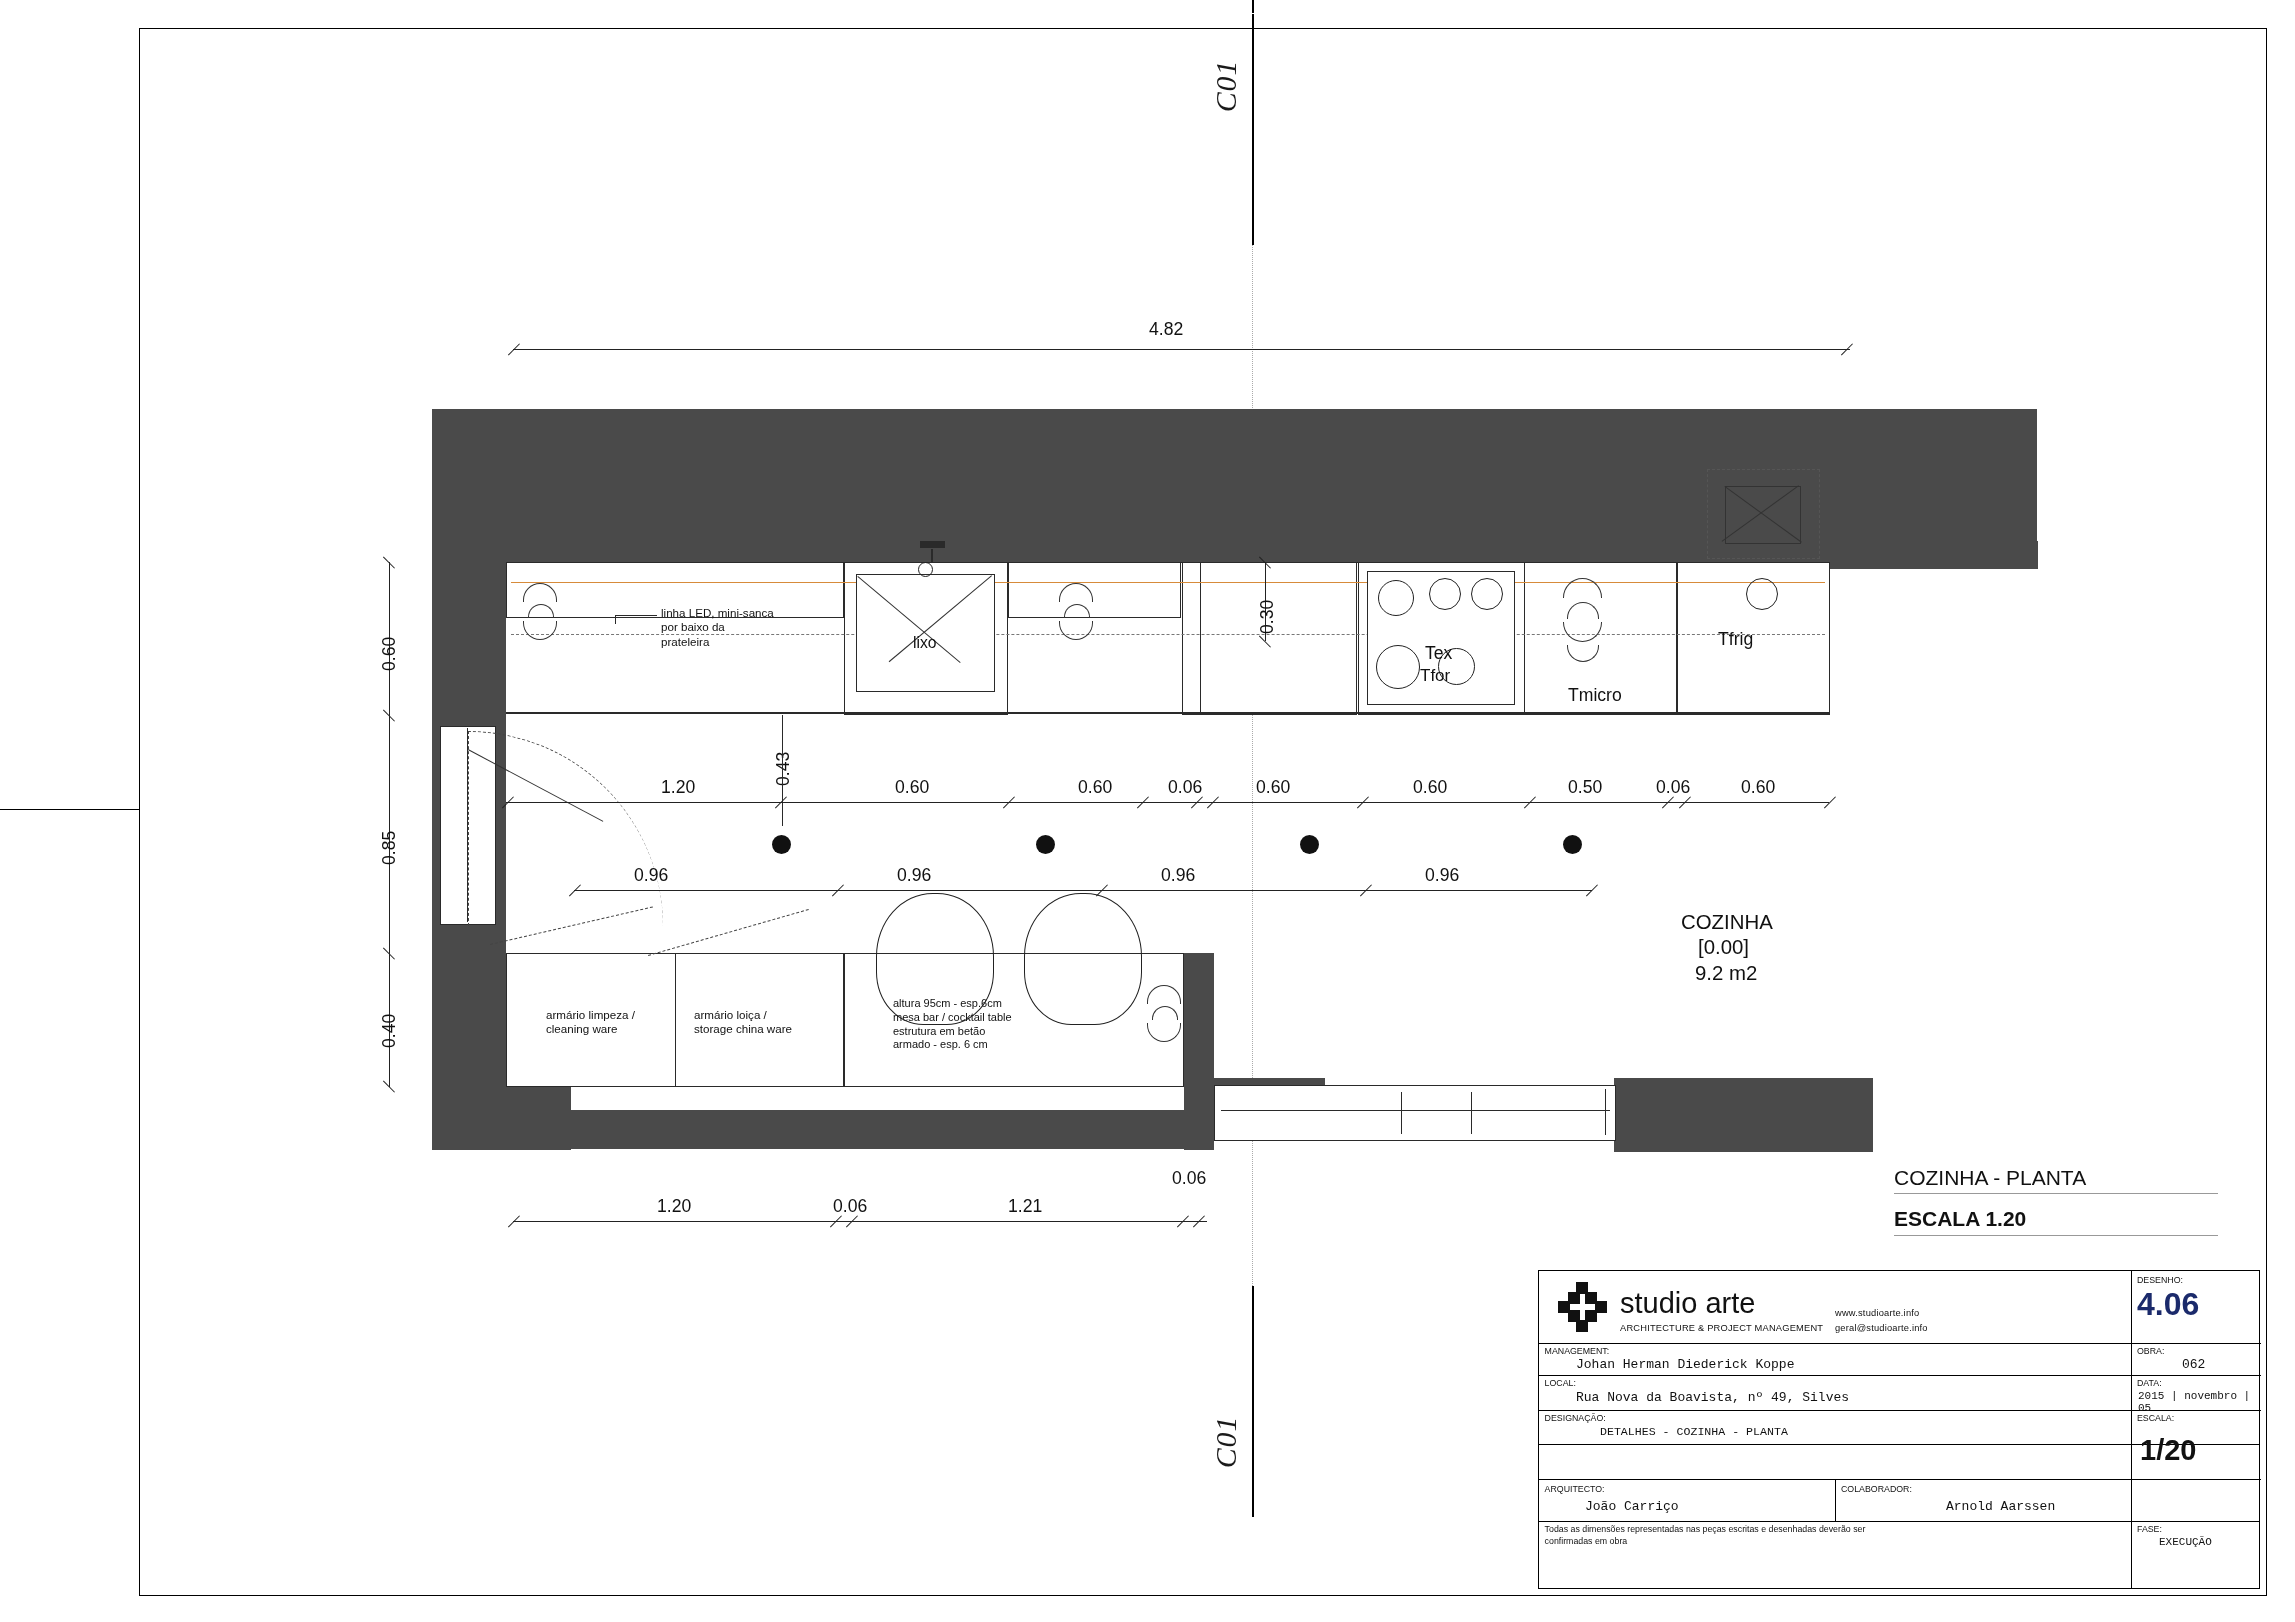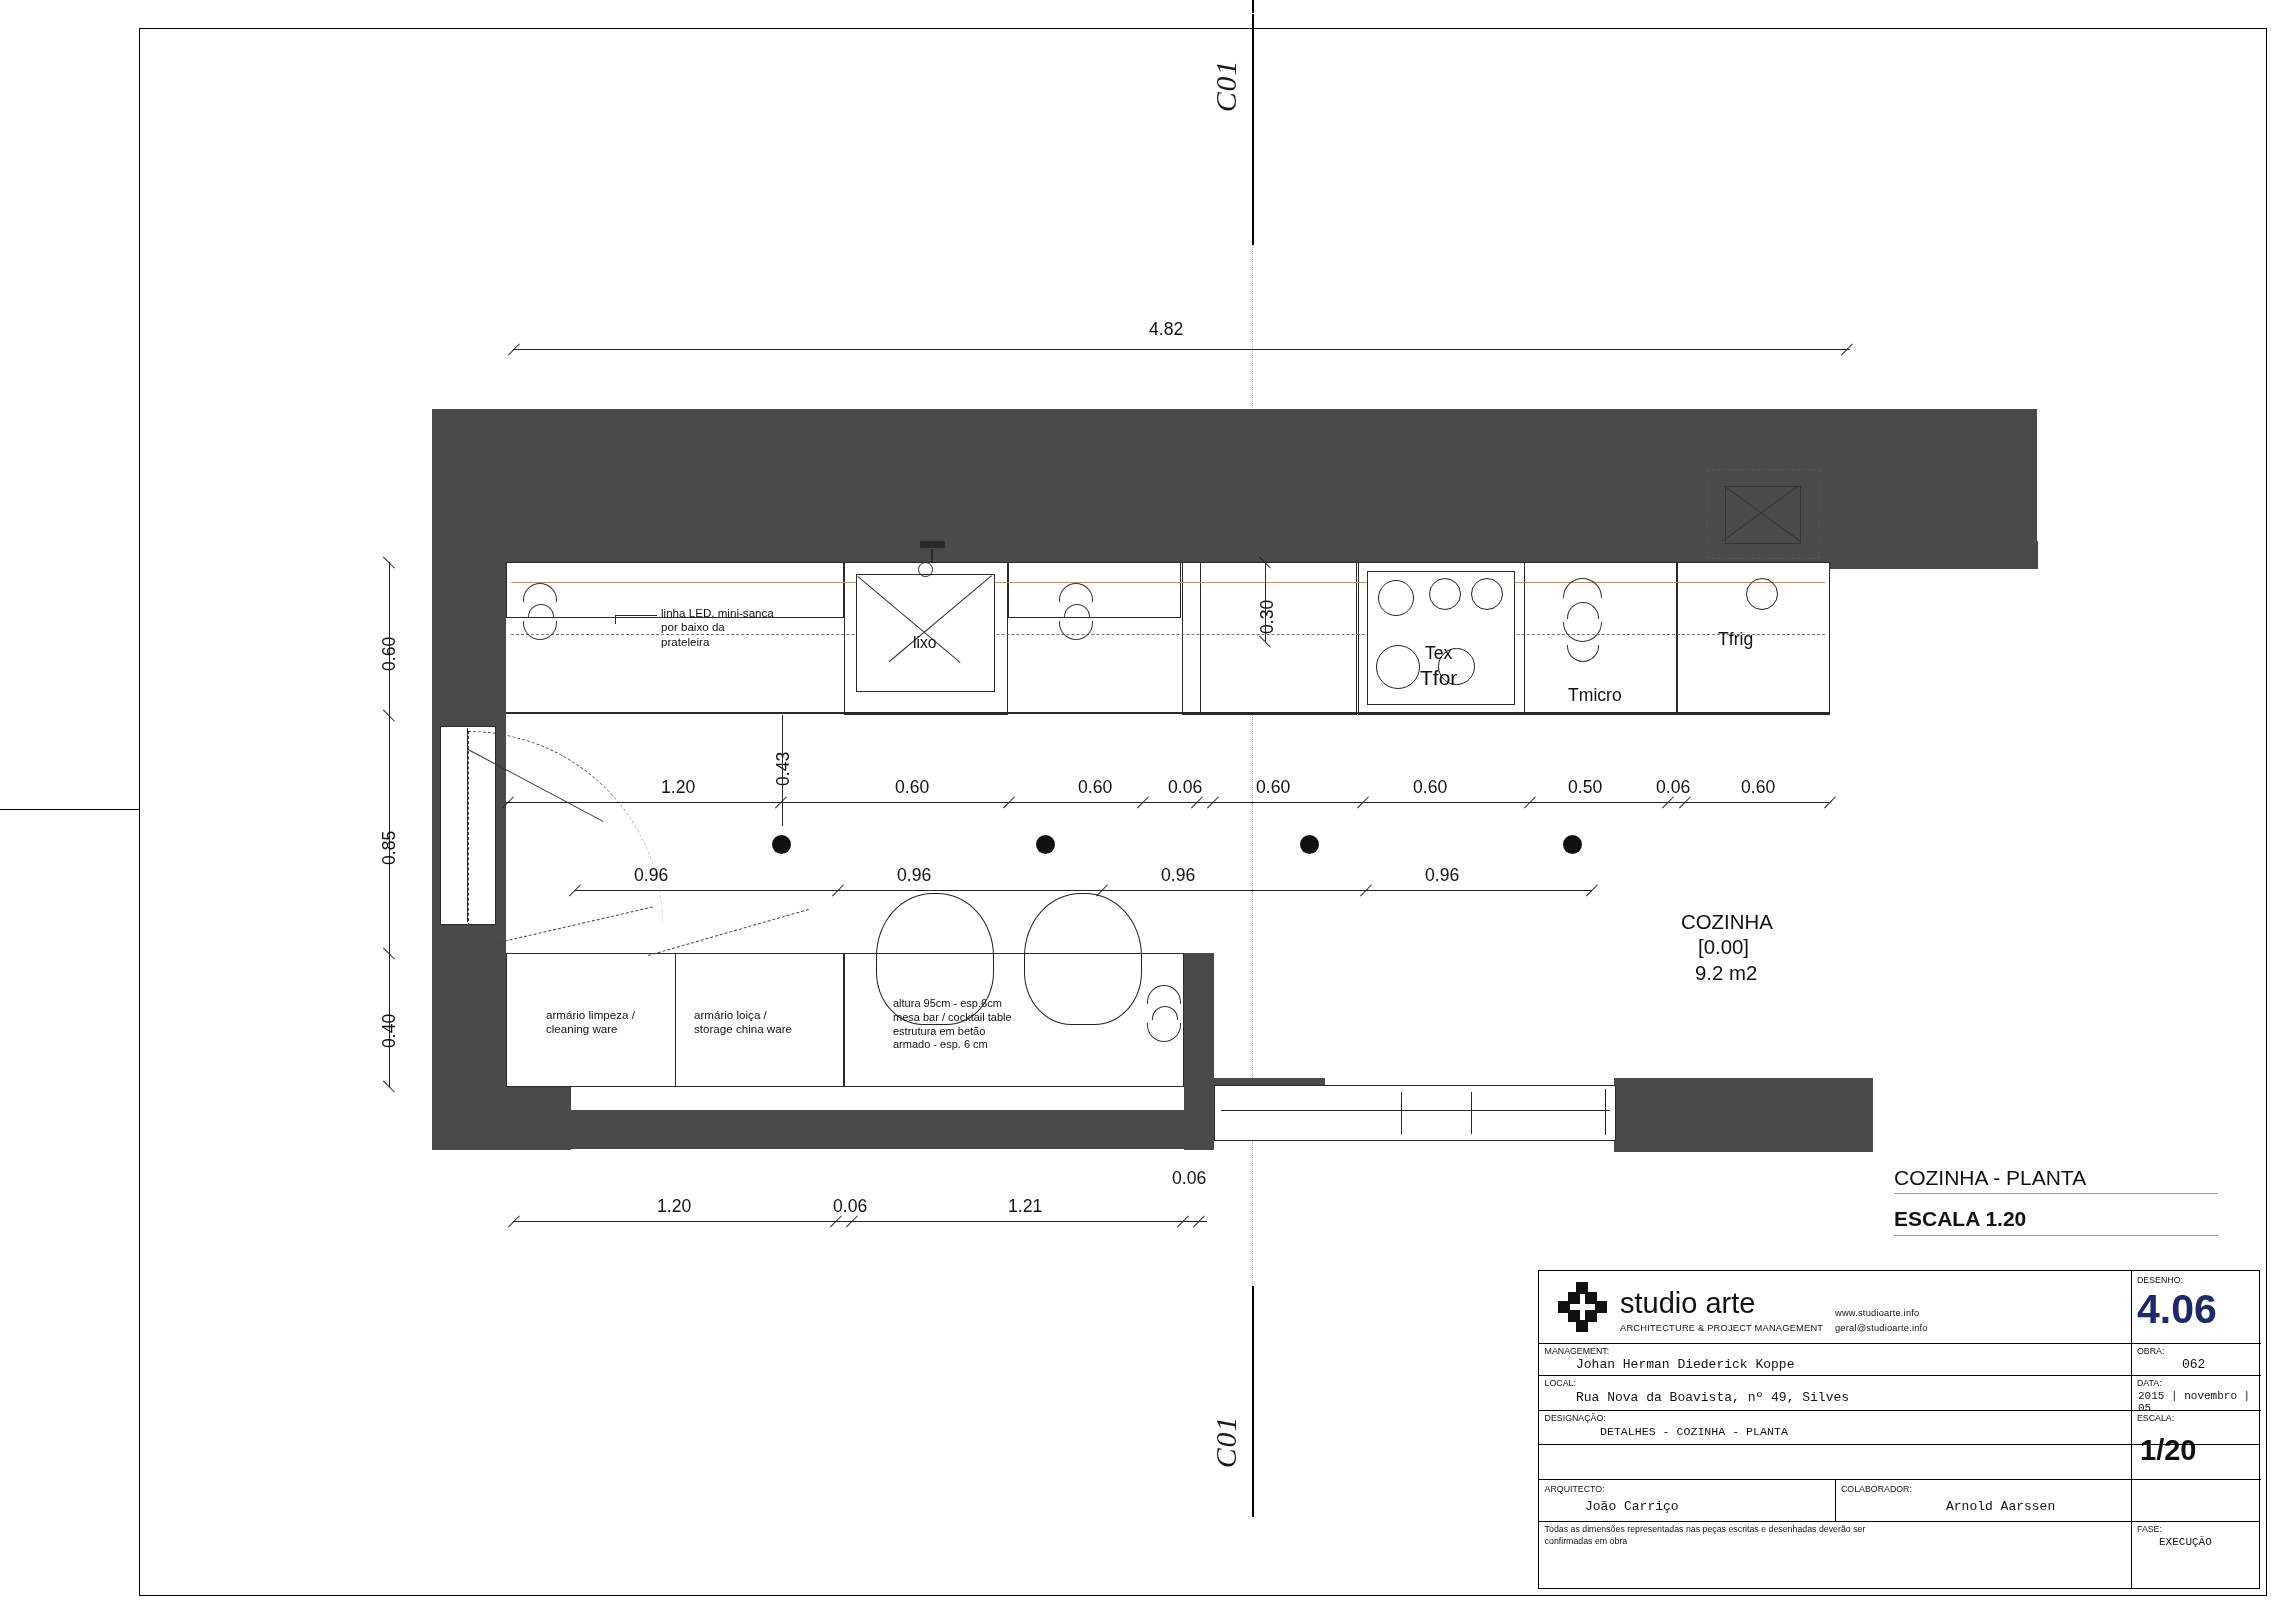--- a/index.html
+++ b/index.html
@@ -42,21 +42,21 @@
   .dot{position:absolute;width:19.4px;height:19.4px;border-radius:50%;background:#111;}
   
   .circ{position:absolute;border:1.4px solid #222;border-radius:50%;box-sizing:border-box;}
   .arcset{position:absolute;}
   
   .tb{position:absolute;left:1538px;top:1270px;width:722px;height:319px;border:1.4px solid #000;box-sizing:border-box;background:#fff;}
   .tb .row{position:absolute;left:0;right:0;border-top:0.9px solid #000;}
   .tb .col{position:absolute;top:0;bottom:0;border-left:0.9px solid #000;}
   .tb-sm{position:absolute;font-size:8.8px;color:#111;}
   .tb-md{position:absolute;font-size:13px;color:#111;font-family:"Liberation Mono",monospace;}
-  .tb-big{position:absolute;font-size:41px;color:#1b2a6b;font-weight:bold;font-family:"Liberation Sans",sans-serif;}
+  .tb-big{position:absolute;font-size:32px;color:#1b2a6b;font-weight:bold;font-family:"Liberation Sans",sans-serif;}
   .tb-scale{position:absolute;font-size:29px;color:#111;font-family:"Liberation Sans",sans-serif;}
   .logo-txt{position:absolute;font-size:29px;color:#111;font-family:"Liberation Sans",sans-serif;}
   .logo-sub{position:absolute;font-size:9.3px;color:#111;letter-spacing:0.2px;}
   .plantitle{position:absolute;font-size:21px;color:#111;}
   .plantitle-rule{position:absolute;height:0;border-top:0.9px solid #999;}
 </style>
 </head>
 <body>
 
 <div id="sheet">
@@ -124,21 +124,21 @@
   <div class="thinline" style="left:931px;top:549px;width:1.9px;height:14px;"></div>
   <div class="label" style="left:913px;top:634px;font-size:15.7px;">lixo</div>
 
   <div class="whitebox" style="left:1367px;top:571px;width:148px;height:134px;"></div>
   <div class="circ" style="left:1378px;top:580px;width:36px;height:36px;"></div>
   <div class="circ" style="left:1429px;top:578px;width:32px;height:32px;"></div>
   <div class="circ" style="left:1471px;top:578px;width:32px;height:32px;"></div>
   <div class="circ" style="left:1376px;top:645px;width:44px;height:44px;"></div>
   <div class="circ" style="left:1438px;top:648px;width:37px;height:37px;"></div>
   <div class="label" style="left:1425px;top:643px;font-size:17.6px;text-align:center;">Tex</div>
-  <div class="label" style="left:1420px;top:666px;font-size:21px;">Tfor</div>
+  <div class="label" style="left:1420px;top:666px;font-size:17px;">Tfor</div>
 
   <div class="label" style="left:1568px;top:685px;font-size:17.6px;">Tmicro</div>
 
   <div class="abs" style="left:1707px;top:469px;width:111px;height:88px;border:1.4px dashed #555;"></div>
   <div class="abs" style="left:1725px;top:486px;width:74px;height:56px;border:1.4px solid #333;"></div>
   <div class="abs" style="left:1725px;top:486px;width:95px;height:0;border-top:1.4px solid #333;transform:rotate(36deg);transform-origin:left top;"></div>
   <div class="abs" style="left:1799px;top:486px;width:95px;height:0;border-top:1.4px solid #333;transform:rotate(144deg);transform-origin:left top;"></div>
   <div class="circ" style="left:1746px;top:578px;width:32px;height:32px;"></div>
   <div class="label" style="left:1718px;top:629px;font-size:17.6px;">Tfrig</div>
 

